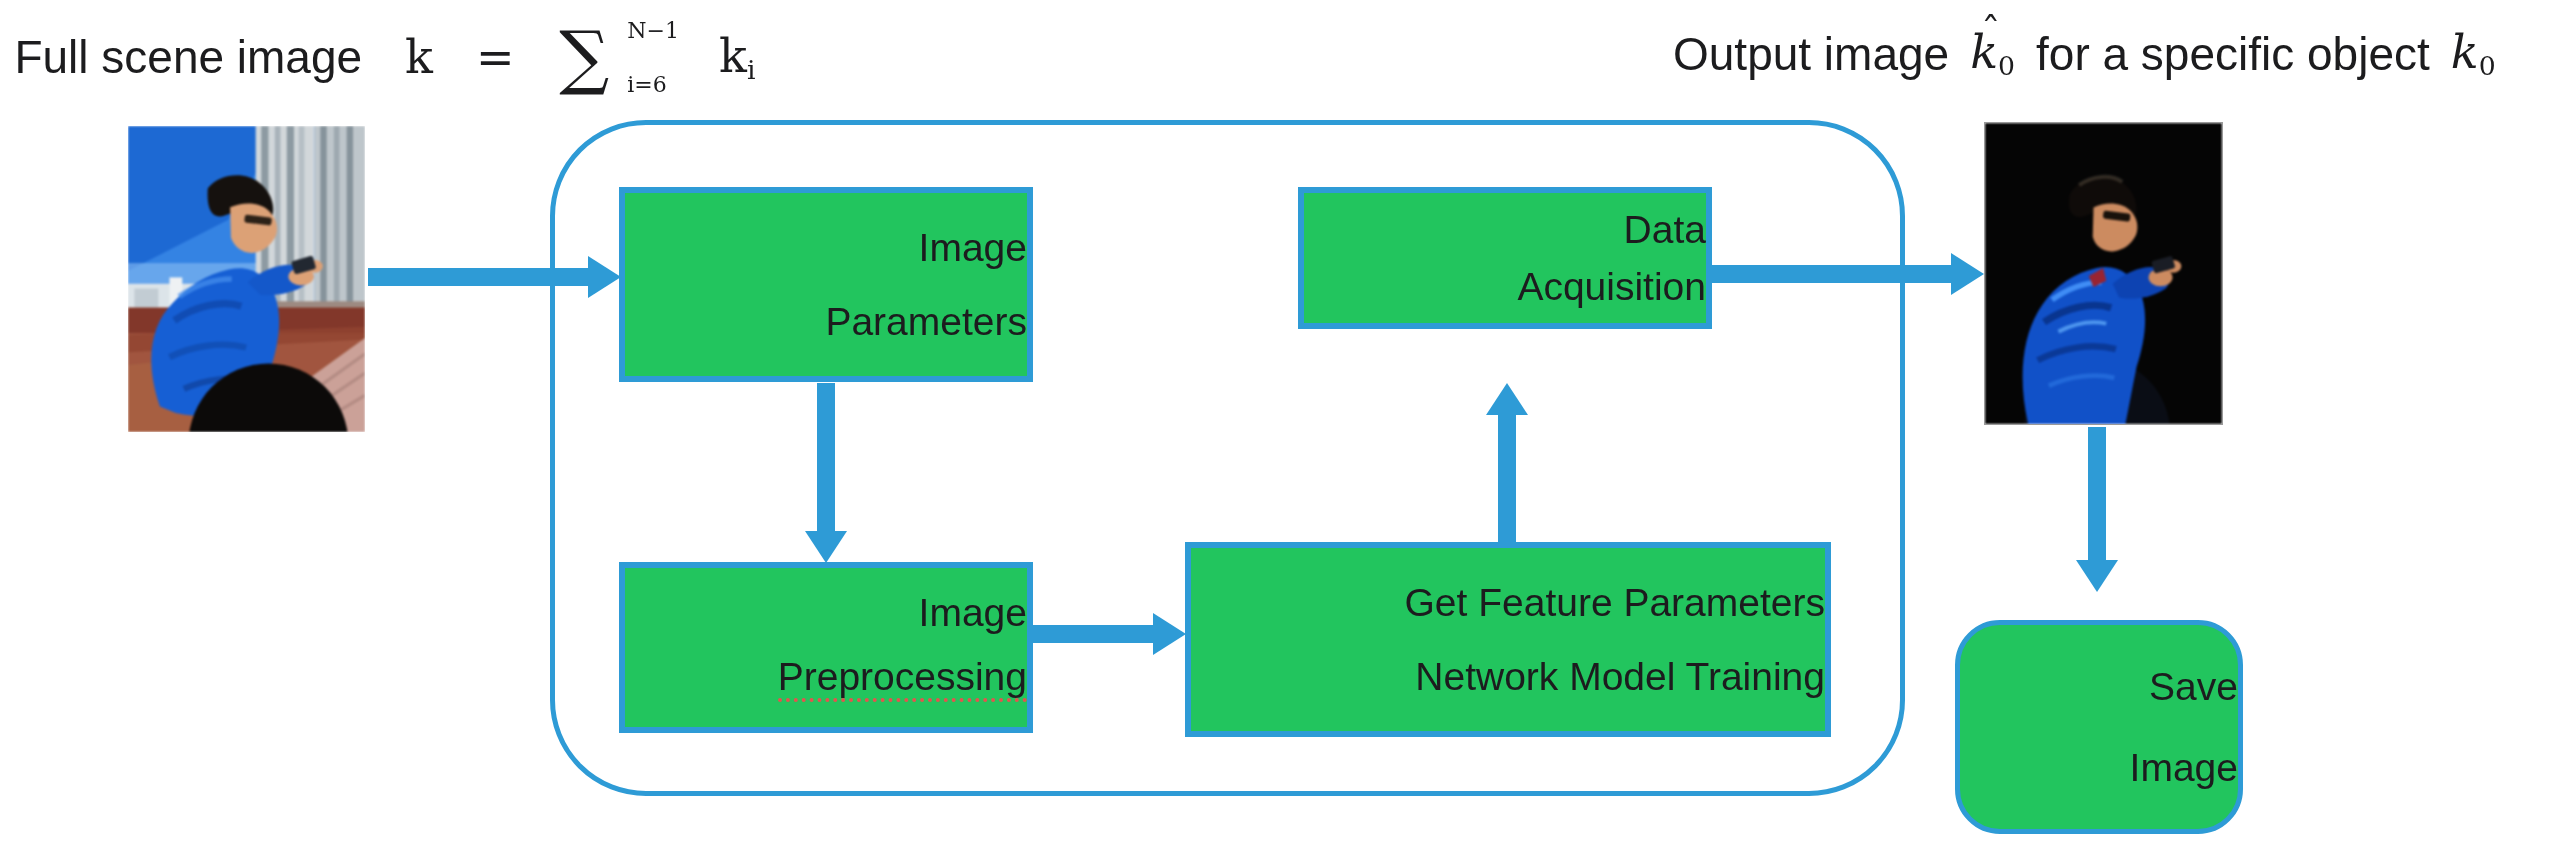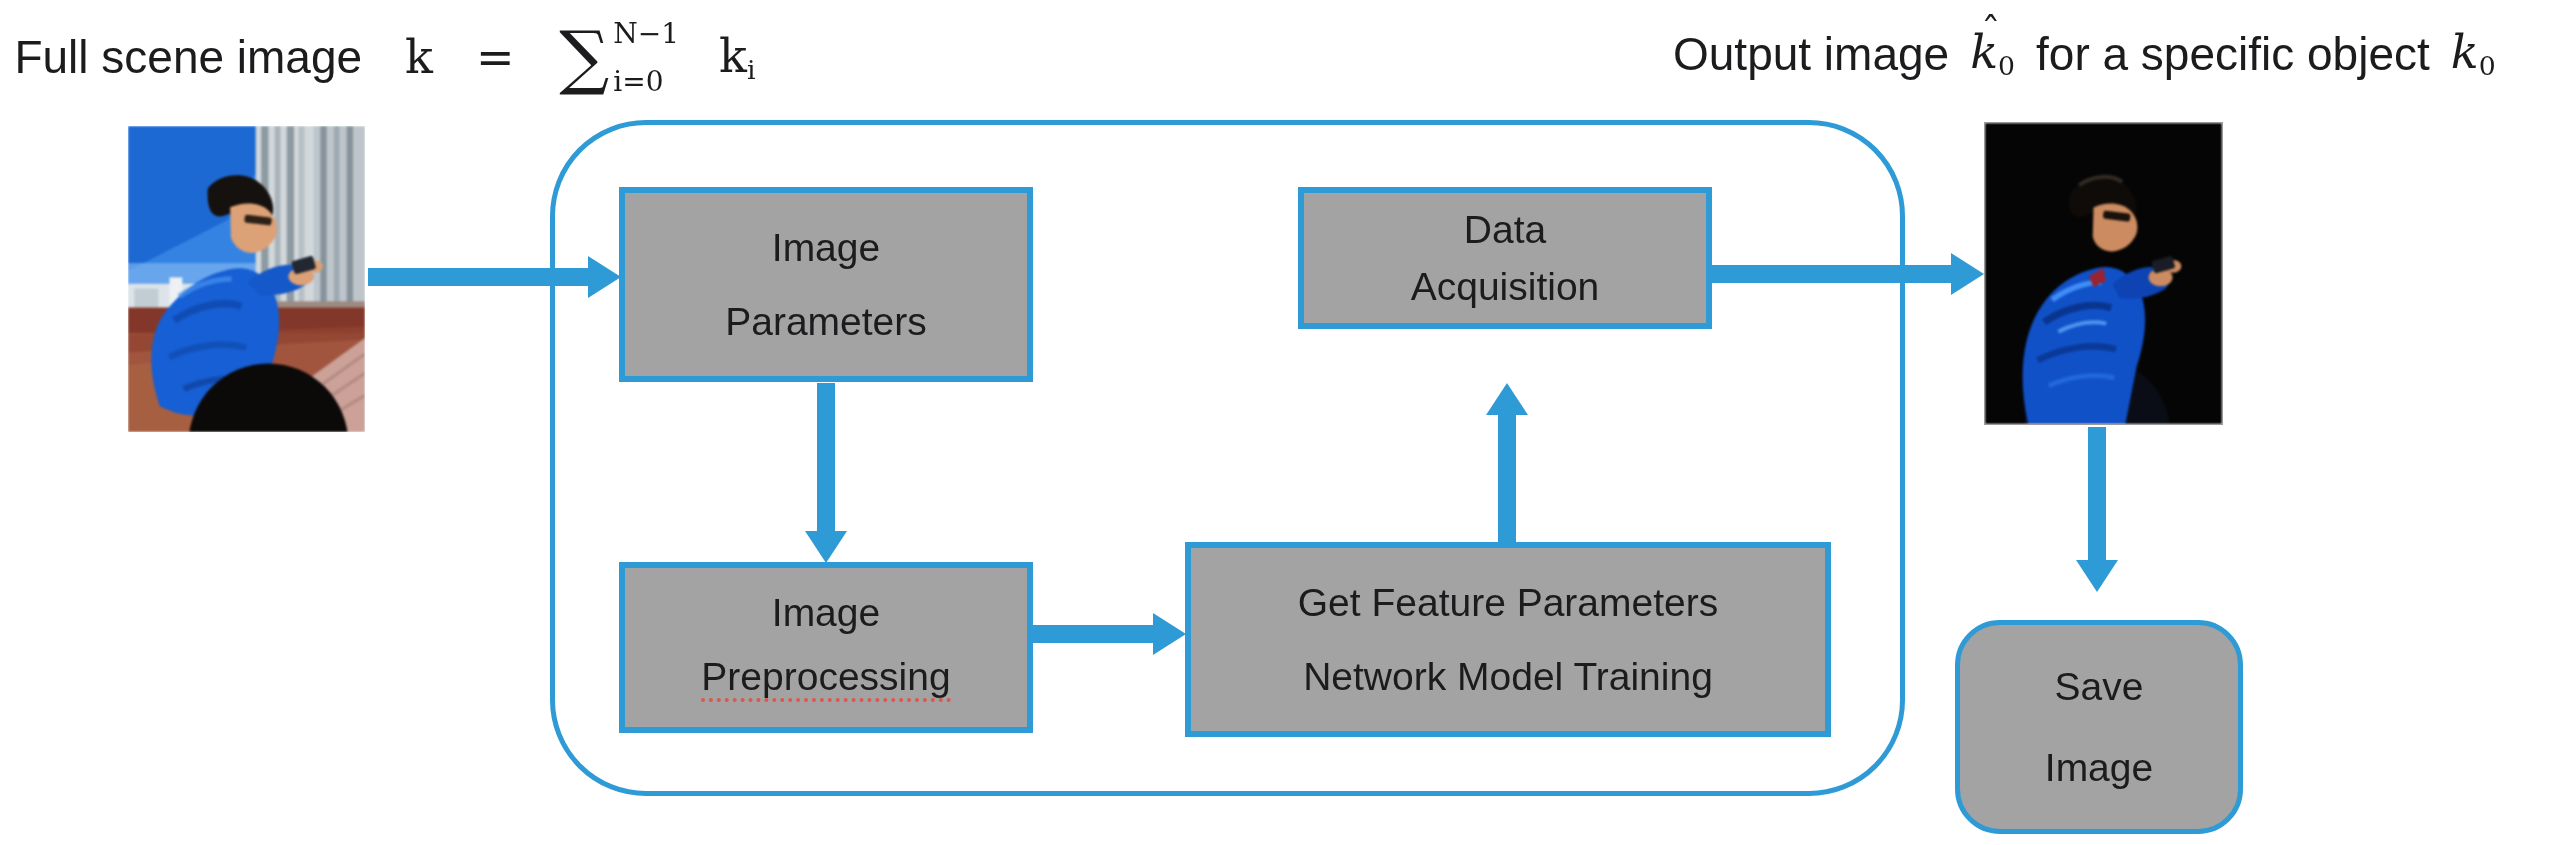--- a/index.html
+++ b/index.html
@@ -26,42 +26,42 @@
   }
   .title-left{left:14.4px;top:12.8px;height:88px;display:flex;align-items:center;gap:32px;}
   .title-right{left:1673px;top:17.5px;height:72px;display:flex;align-items:center;}
   .mathv{font-family:"DejaVu Serif",serif;}
   .gap-s{margin-left:11px;}
   .gap-m{margin-left:21px;}
   .bigsum{display:inline-flex;align-items:center;margin-left:12.8px;font-family:"DejaVu Serif",serif;}
   .bigsum .sigma{font-size:70px;line-height:1;}
   .bigsum .limits{
     display:inline-flex;flex-direction:column;justify-content:space-between;
-    height:77px;font-size:28px;line-height:1.05;margin-left:4px;padding-top:1.6px;
+    height:77px;font-size:22px;line-height:1.05;margin-left:18px;padding-top:1.6px;
   }
   .term{font-family:"DejaVu Serif",serif;margin-left:8px;text-align:right;}
   .term sub,.kzero sub{font-size:0.58em;vertical-align:-0.28em;}
   .khat{position:relative;display:inline-block;font-family:"DejaVu Serif",serif;font-style:italic;}
   .khat .hat{
     position:absolute;left:0.28em;top:-0.42em;
     font-size:0.85em;font-style:normal;font-family:"DejaVu Serif",serif;
   }
   .kzero{font-family:"DejaVu Serif",serif;font-style:italic;}
 
   
   .pipeline{
     position:absolute;left:550px;top:120px;width:1355px;height:676px;
     border:5.6px solid var(--accent);border-radius:96px;
     box-sizing:border-box;background:transparent;z-index:1;
   }
   
   .node{
     position:absolute;box-sizing:border-box;
-    border:6.4px solid var(--accent);background:#a3a3a3;
-    display:flex;flex-direction:column;justify-content:space-evenly;align-items:center;
+    border:6.4px solid var(--accent);background:#22c55e;
+    display:flex;flex-direction:column;justify-content:space-evenly;align-items:flex-end;
     font-size:39px;line-height:1;color:var(--ink);z-index:2;text-align:center;
   }
   .node-acq {left:619px; top:187px; width:414px; height:195px;}
   .node-comp{left:1298px;top:187px; width:414px; height:142px;}
   .node-prep{left:619px; top:562px; width:414px; height:171px;}
   .node-net {left:1185px;top:542px; width:646px; height:195px;}
   .node-save{
     left:1955px;top:620px;width:288px;height:214px;
     border-width:5.6px;border-radius:45px;z-index:2;
   }
@@ -89,21 +89,21 @@
 <div class="stage">
 
   <div class="title title-left">
     <span>Full scene image</span>
     <span class="mathv gap-s">k</span>
     <span class="mathv gap-s">=</span>
     <span class="bigsum">
       <span class="sigma">∑</span>
       <span class="limits">
         <span>N−1</span>
-        <span>i=0</span>
+        <span>i=6</span>
       </span>
     </span>
     <span class="term"><span>k</span><sub>i</sub></span>
   </div>
 
   <div class="title title-right">
     <span>Output image</span>
     <span class="khat gap-m"><span class="hat">ˆ</span><span>k</span><sub style="font-style:normal;font-size:0.58em;vertical-align:-0.28em;">0</sub></span>
     <span class="gap-m">for a specific object</span>
     <span class="kzero gap-m"><span>k</span><sub style="font-style:normal;">0</sub></span>

